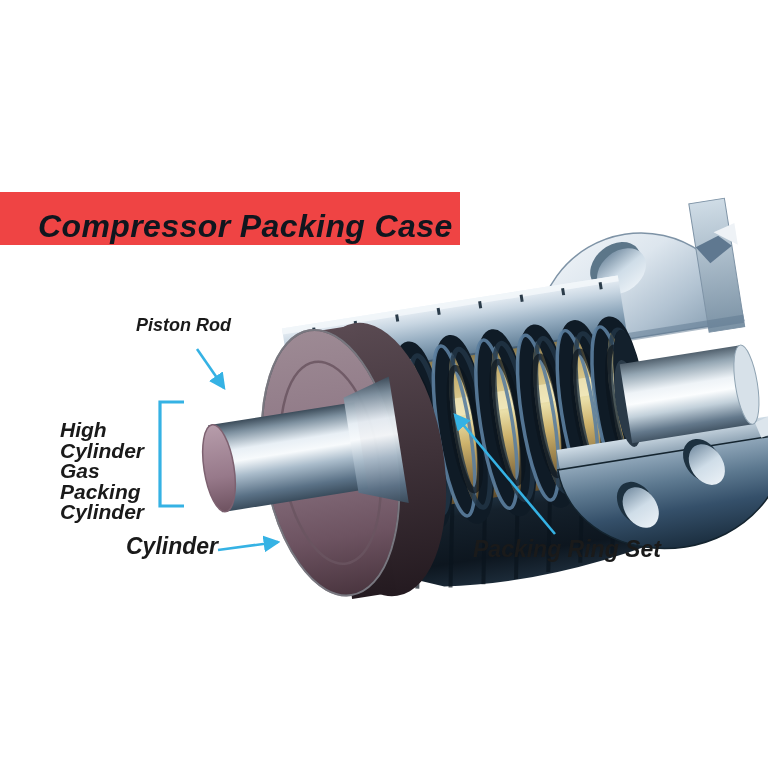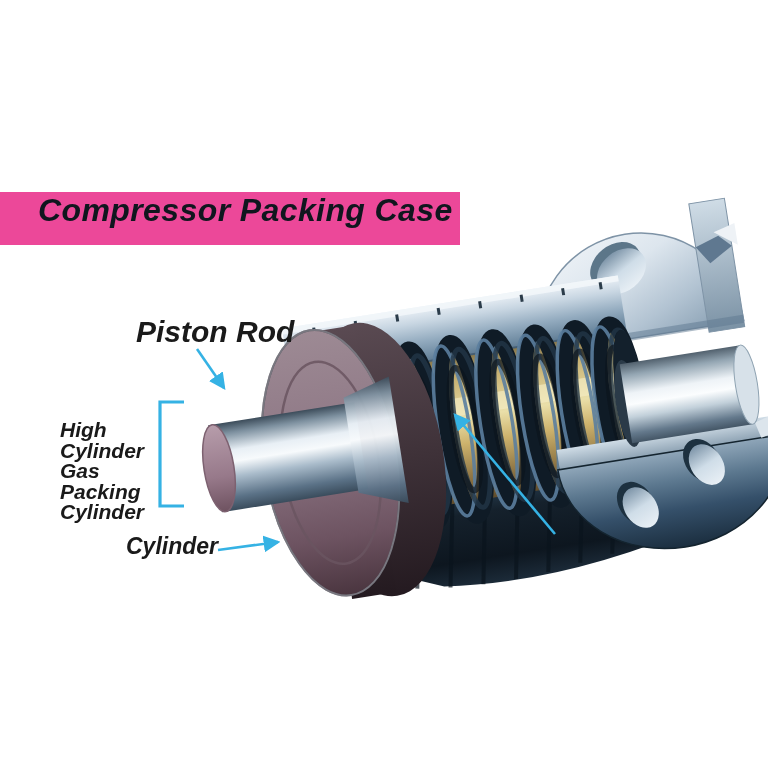--- a/index.html
+++ b/index.html
@@ -2,29 +2,29 @@
 <html><head>
 <meta charset="utf-8">
 <style>
   html,body{margin:0;padding:0;background:#ffffff;}
   #stage{
     position:relative;width:768px;height:768px;background:#ffffff;overflow:hidden;
     font-family:"Liberation Sans","DejaVu Sans",sans-serif;
   }
   .banner{
     position:absolute;left:0;top:192px;width:460px;height:53px;
-    background:#ec4899;display:flex;align-items:flex-start;padding-left:38px;box-sizing:border-box;
+    background:#ef4444;display:flex;align-items:flex-end;padding-left:38px;box-sizing:border-box;
   }
   .banner .title{
     font-size:32px;font-weight:bold;font-style:italic;color:#10161e;letter-spacing:0.4px;white-space:nowrap;
   }
   .callout{
     position:absolute;font-weight:bold;font-style:italic;color:#1a1a1a;white-space:nowrap;
   }
-  .lab-piston{left:136px;top:315px;font-size:30px;}
+  .lab-piston{left:136px;top:315px;font-size:18px;}
   .lab-hp{left:60px;top:420px;font-size:21px;line-height:20.5px;}
   .lab-hp span{display:block;}
   .lab-cyl{left:126px;top:533px;font-size:23px;}
   .lab-pack{left:473px;top:536px;font-size:23px;}
   svg{position:absolute;left:0;top:0;}
 </style>
 </head>
 <body>
 
 <div id="stage">
@@ -222,14 +222,15 @@
 
   <div class="callout lab-piston">Piston Rod</div>
   <div class="callout lab-hp">
     <span>High</span>
     <span>Cylinder</span>
     <span>Gas</span>
     <span>Packing</span>
     <span>Cylinder</span>
   </div>
   <div class="callout lab-cyl">Cylinder</div>
+  <div class="callout lab-pack">Packing Ring Set</div>
 
 </div>
 
 </body></html>

